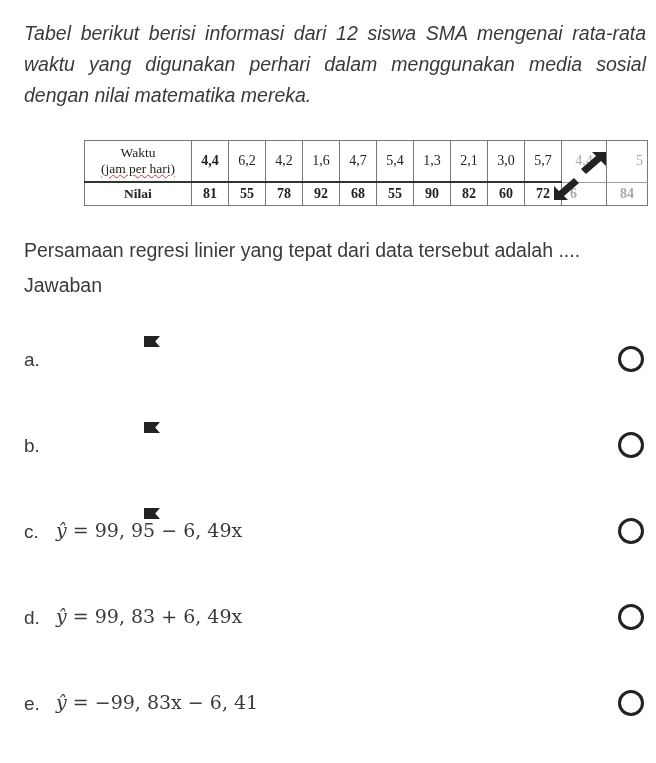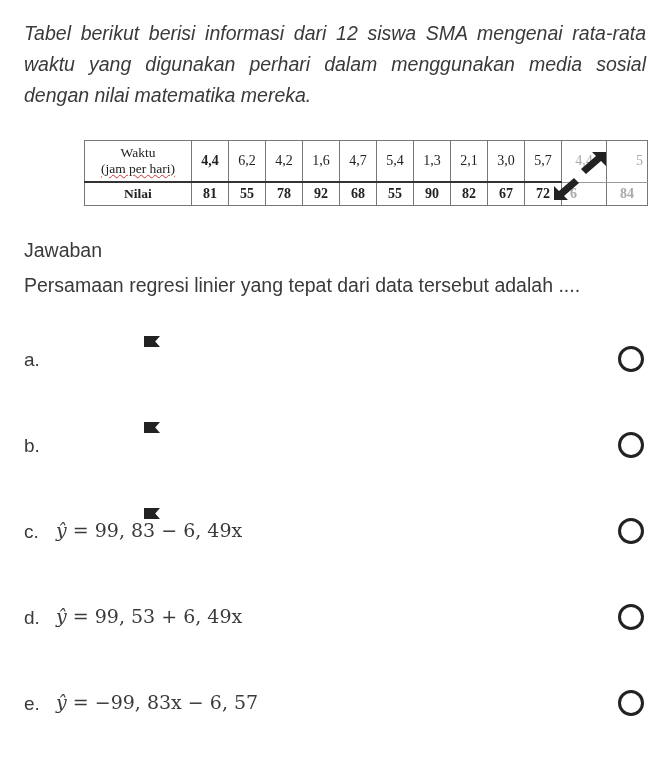--- a/index.html
+++ b/index.html
@@ -58,72 +58,72 @@
     <tr class="r2">
       <td class="head">Nilai</td>
       <td class="c">81</td>
       <td class="c">55</td>
       <td class="c">78</td>
       <td class="c">92</td>
       <td class="c">68</td>
       <td class="c">55</td>
       <td class="c">90</td>
       <td class="c">82</td>
-      <td class="c">67</td>
+      <td class="c">60</td>
       <td class="c">72</td>
       <td class="c faded" style="text-align:left;padding-left:8px">6</td>
       <td class="c faded">84</td>
     </tr>
   </tbody>
     </table>
 
   <svg class="arrow" style="left:530px;top:10px" width="30" height="26" viewBox="0 0 30 26">
     <polygon points="14,2 28,2 28,16 23,11 8,24 3,19 18,6" fill="#222"></polygon>
   </svg>
   <svg class="arrow" style="left:506px;top:36px" width="28" height="26" viewBox="0 0 28 26">
     <polygon points="14,24 0,24 0,10 5,15 20,2 25,7 10,20" fill="#222"></polygon>
   </svg>
 </div>
 
 <div class="question">
+  <div>Persamaan regresi linier yang tepat dari data tersebut adalah ....</div>
   <div>Jawaban</div>
-  <div>Persamaan regresi linier yang tepat dari data tersebut adalah ....</div>
 </div>
 
 <div class="option" style="top:343px">
   <span class="opt-letter">a.</span>
   <span class="flag" style="left:120px;top:-7px"></span>
   <span class="radio"></span>
 </div>
 
 <div class="option" style="top:429px">
   <span class="opt-letter">b.</span>
   <span class="flag" style="left:120px;top:-7px"></span>
   <span class="radio"></span>
 </div>
 
 <div class="option" style="top:515px">
   <span class="opt-letter">c.</span>
   <span class="opt-math">
     <span class="hat">ŷ</span>
-    <span>= 99, 83 − 6, 49x</span>
+    <span>= 99, 95 − 6, 49x</span>
   </span>
   <span class="flag" style="left:120px;top:-7px"></span>
   <span class="radio"></span>
 </div>
 
 <div class="option" style="top:601px">
   <span class="opt-letter">d.</span>
   <span class="opt-math">
     <span class="hat">ŷ</span>
-    <span>= 99, 53 + 6, 49x</span>
+    <span>= 99, 83 + 6, 49x</span>
   </span>
   <span class="radio"></span>
 </div>
 
 <div class="option" style="top:687px">
   <span class="opt-letter">e.</span>
   <span class="opt-math">
     <span class="hat">ŷ</span>
-    <span>= −99, 83x − 6, 57</span>
+    <span>= −99, 83x − 6, 41</span>
   </span>
   <span class="radio"></span>
 </div>
 
 </body></html>

